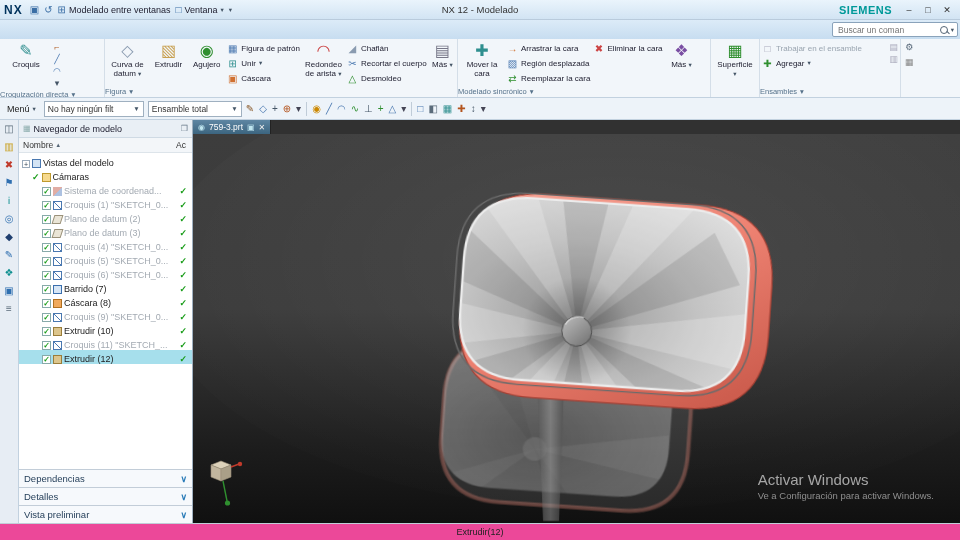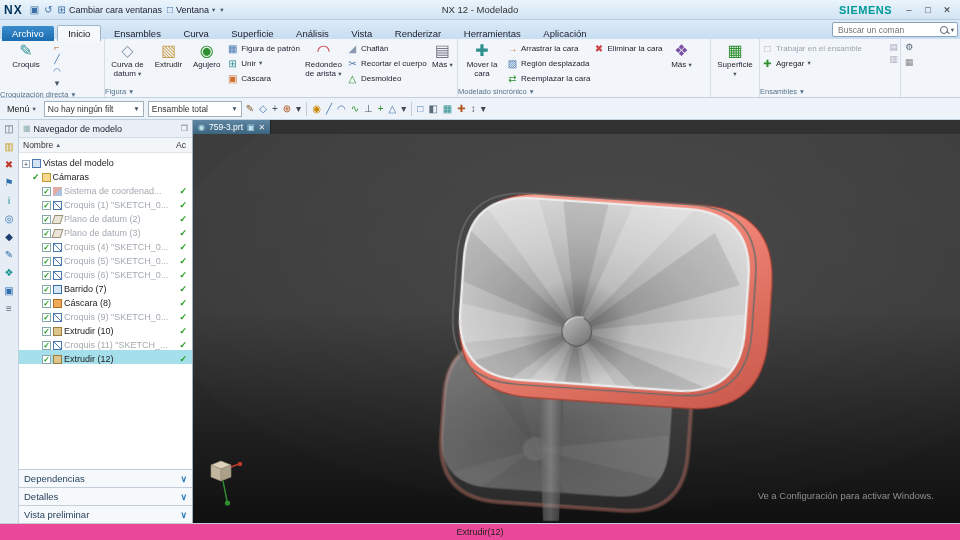--- a/index.html
+++ b/index.html
@@ -126,61 +126,40 @@
 <body>
 
 <div class="app">
 
   <div class="titlebar">
     <span class="nxlogo">NX</span>
     <span class="qicon">▣</span>
     <span class="qicon">↺</span>
     <span class="qlbl">
       <span class="qicon">⊞</span>
-      <span>Cambiar cara ventanas</span>
+      <span>Modelado entre ventanas</span>
     </span>
     <span class="qlbl">
       <span class="qicon">□</span>
       <span>Ventana</span>
       <span class="arrow">▾</span>
     </span>
     <span class="arrow">▾</span>
     <div class="tb-title">NX 12 - Modelado</div>
     <div class="tb-right">
       <span class="siemens">SIEMENS</span>
       <span class="winbtns">
         <span class="winbtn">–</span>
         <span class="winbtn">□</span>
         <span class="winbtn">✕</span>
       </span>
     </div>
   </div>
 
   <div class="tabrow">
-    <span>
-  <span class="tab file">Archivo</span>
-
-  <span class="tab active">Inicio</span>
-
-  <span class="tab">Ensambles</span>
-
-  <span class="tab">Curva</span>
-
-  <span class="tab">Superficie</span>
-
-  <span class="tab">Análisis</span>
-
-  <span class="tab">Vista</span>
-
-  <span class="tab">Renderizar</span>
-
-  <span class="tab">Herramientas</span>
-
-  <span class="tab">Aplicación</span>
-</span>
     <div class="searchbox">
       <input placeholder="Buscar un coman" style="">
       <span class="lens"></span>
       <span class="arrow">▾</span>
     </div>
   </div>
 
   <div class="ribbon">
 
     <div class="rgroup" style="width:104px">
@@ -706,20 +685,21 @@
         <polygon points="8,6 18,2 28,6 18,10" fill="#ddd2ba" stroke="#9a8f78" stroke-width="0.6"></polygon>
         <polygon points="8,6 18,10 18,22 8,18" fill="#c2b69e" stroke="#9a8f78" stroke-width="0.6"></polygon>
         <polygon points="28,6 18,10 18,22 28,18" fill="#aa9f88" stroke="#9a8f78" stroke-width="0.6"></polygon>
         <line x1="28" y1="8" x2="36" y2="5" stroke="#c03a2b" stroke-width="1.4"></line>
         <circle cx="37" cy="5" r="2.2" fill="#c03a2b"></circle>
         <line x1="20" y1="22" x2="24" y2="42" stroke="#2f8f2f" stroke-width="1.4"></line>
         <circle cx="24.5" cy="44" r="2.6" fill="#2f8f2f"></circle>
       </svg>
 
       <div class="watermark">
+        <div class="wm1">Activar Windows</div>
         <div class="wm2">Ve a Configuración para activar Windows.</div>
       </div>
     </div>
   </div>
 
   <div class="statusbar">
     <span>Extrudir(12)</span>
   </div>
 </div>
 

